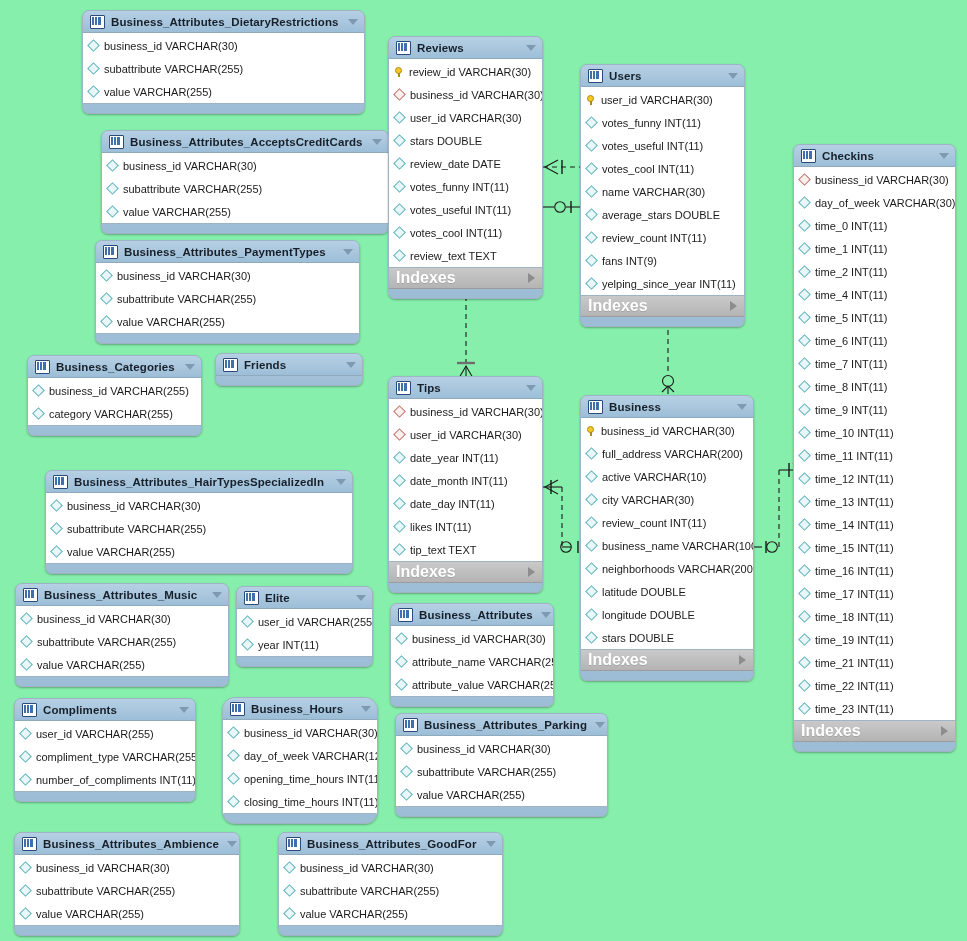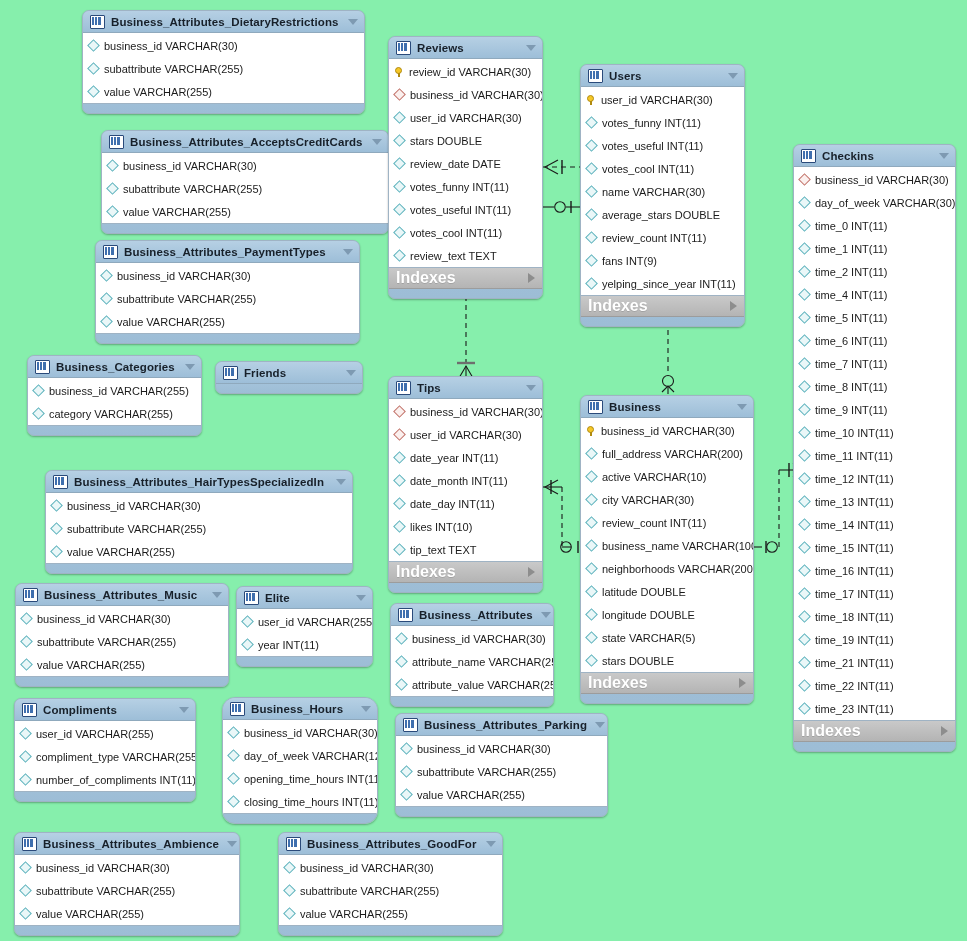--- a/index.html
+++ b/index.html
@@ -288,21 +288,21 @@
           <div class="col">
             <span class="gl plain"></span>
             <span class="cname">business_id VARCHAR(255)</span>
           </div>
           <div class="col">
             <span class="gl plain"></span>
             <span class="cname">category VARCHAR(255)</span>
           </div>
         </div>
       </div>
-      <div class="tbl" style="left: 215px; top: 361px; width: 148px;">
+      <div class="tbl" style="left: 215px; top: 353px; width: 148px;">
         <div class="hdr">
           <span class="ticon"></span>
           <span class="tname">Friends</span>
           <span class="caret"></span>
         </div>
       </div>
       <div class="tbl" style="left: 45px; top: 470px; width: 308px;">
         <div class="hdr">
           <span class="ticon"></span>
           <span class="tname">Business_Attributes_HairTypesSpecializedIn</span>
@@ -611,21 +611,21 @@
           <div class="col">
             <span class="gl plain"></span>
             <span class="cname">date_month INT(11)</span>
           </div>
           <div class="col">
             <span class="gl plain"></span>
             <span class="cname">date_day INT(11)</span>
           </div>
           <div class="col">
             <span class="gl plain"></span>
-            <span class="cname">likes INT(10)</span>
+            <span class="cname">likes INT(11)</span>
           </div>
           <div class="col">
             <span class="gl plain"></span>
             <span class="cname">tip_text TEXT</span>
           </div>
         </div>
         <div class="idx">
           <span class="ilabel">Indexes</span>
           <span class="iarrow"></span>
         </div>
@@ -668,24 +668,20 @@
           <div class="col">
             <span class="gl plain"></span>
             <span class="cname">latitude DOUBLE</span>
           </div>
           <div class="col">
             <span class="gl plain"></span>
             <span class="cname">longitude DOUBLE</span>
           </div>
           <div class="col">
             <span class="gl plain"></span>
-            <span class="cname">state VARCHAR(5)</span>
-          </div>
-          <div class="col">
-            <span class="gl plain"></span>
             <span class="cname">stars DOUBLE</span>
           </div>
         </div>
         <div class="idx">
           <span class="ilabel">Indexes</span>
           <span class="iarrow"></span>
         </div>
       </div>
       <div class="tbl" style="left: 793px; top: 144px; width: 163px;">
         <div class="hdr">

